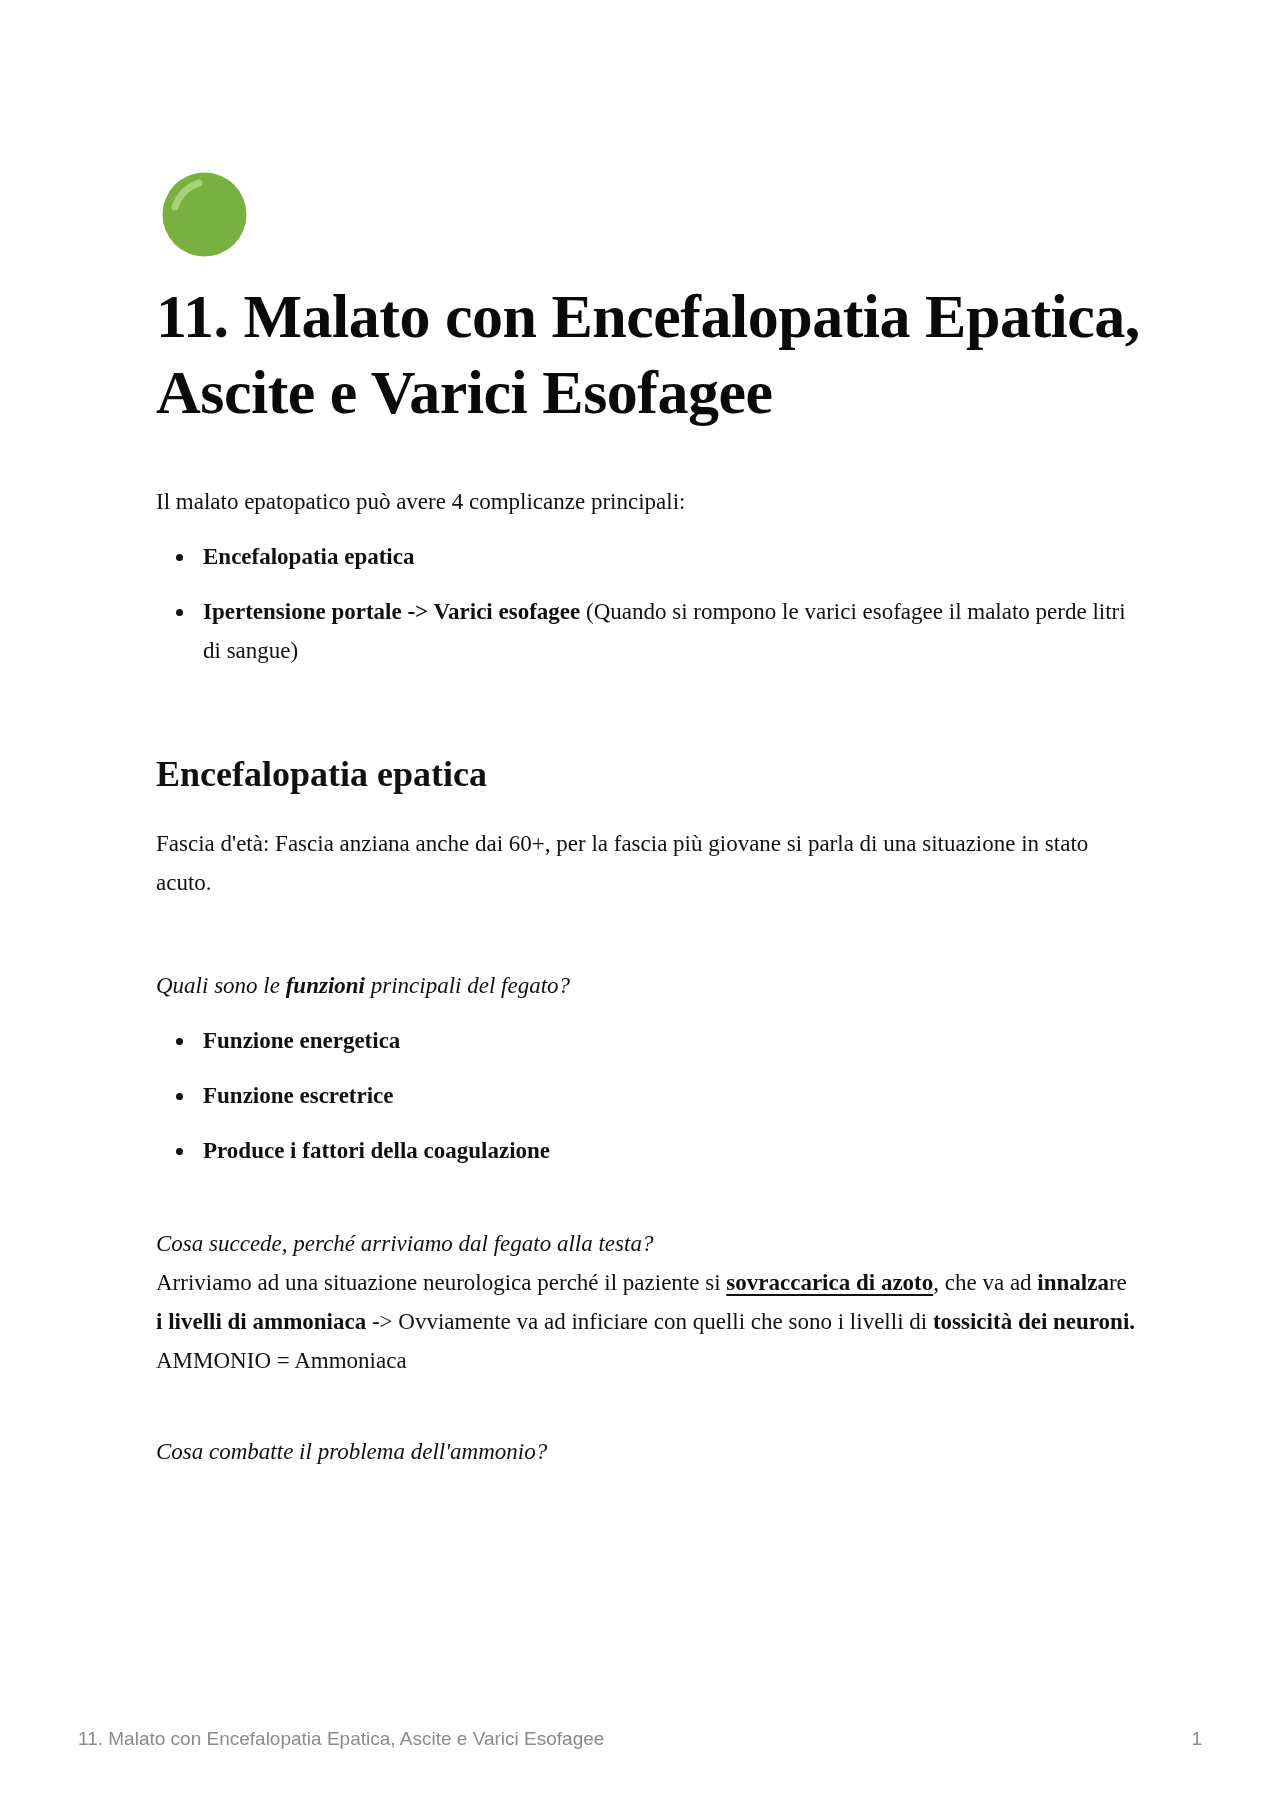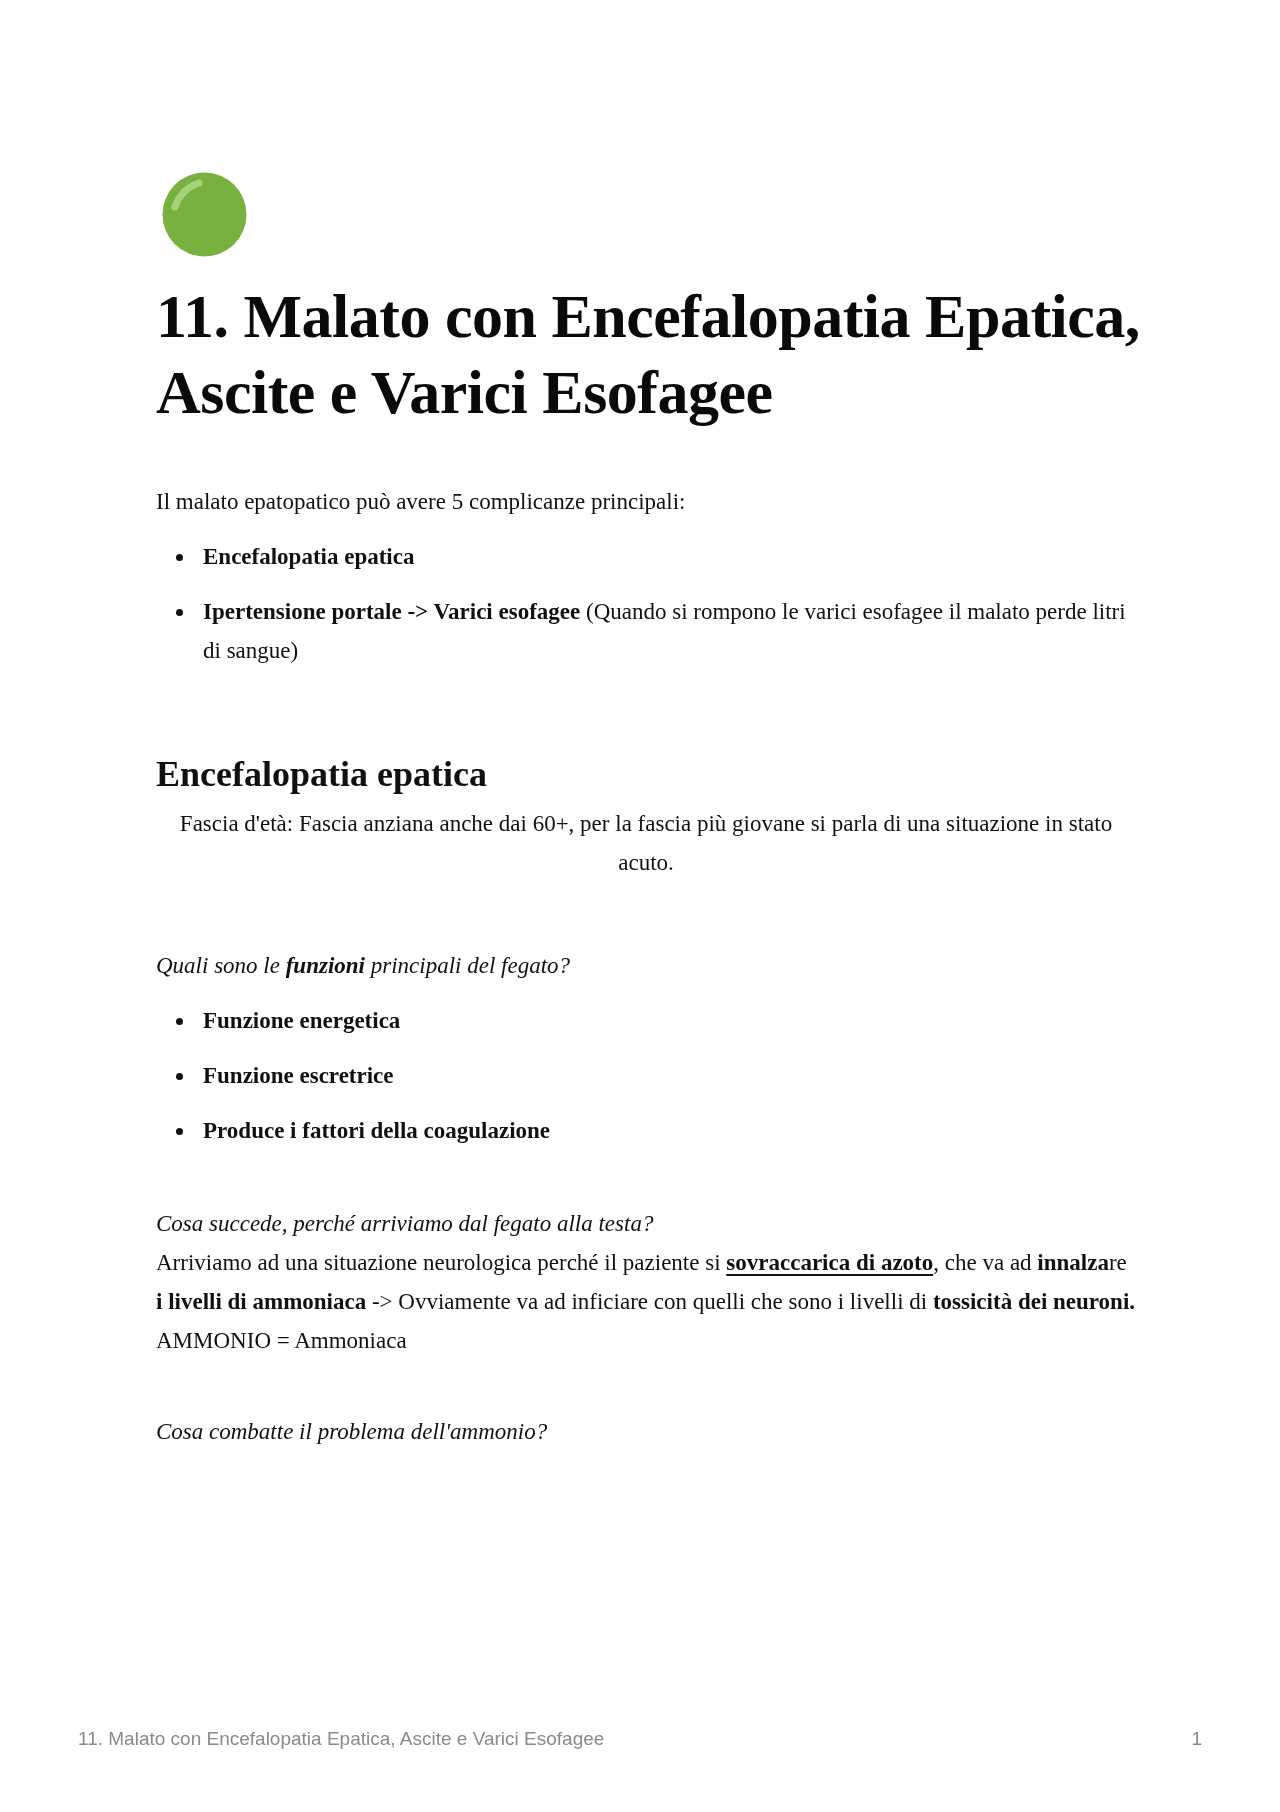--- a/index.html
+++ b/index.html
@@ -27,32 +27,32 @@
 <div class="page-icon">
   <svg width="87" height="87" viewBox="0 0 87 87">
     <circle cx="43.5" cy="43.5" r="42" fill="#78b13f"></circle>
     <path d="M14 36 Q20 18 38 12" stroke="#a8d27a" stroke-width="7" fill="none" stroke-linecap="round"></path>
   </svg>
 </div>
 
 <h1 class="title">11. Malato con Encefalopatia Epatica, Ascite e Varici Esofagee</h1>
 
 <div class="content">
-  <p>Il malato epatopatico può avere 5 complicanze principali:</p>
+  <p>Il malato epatopatico può avere 4 complicanze principali:</p>
   <ul style="margin-top:16px;">
     <li style="margin-bottom:16px;">
       <span class="b">Encefalopatia epatica</span>
     </li>
     <li>
       <span class="b">Ipertensione portale -&gt; </span><span class="b">Varici esofagee</span><span> (Quando si rompono le varici esofagee il malato perde litri di sangue)</span>
     </li>
   </ul>
 
   <h2 class="h2" style="margin-top:82px;">Encefalopatia epatica</h2>
-  <p style="margin-top:8px;text-align:center;">Fascia d'età: Fascia anziana anche dai 60+, per la fascia più giovane si parla di una situazione in stato acuto.</p>
+  <p style="margin-top:28px;">Fascia d'età: Fascia anziana anche dai 60+, per la fascia più giovane si parla di una situazione in stato acuto.</p>
 
   <p class="i" style="margin-top:64px;font-style:italic;">
     <span>Quali sono le </span><span class="b">funzioni</span><span> principali del fegato?</span>
   </p>
   <ul style="margin-top:16px;">
     <li class="b" style="margin-bottom:16px;">Funzione energetica</li>
     <li class="b" style="margin-bottom:16px;">Funzione escretrice</li>
     <li class="b">Produce i fattori della coagulazione</li>
   </ul>
 

